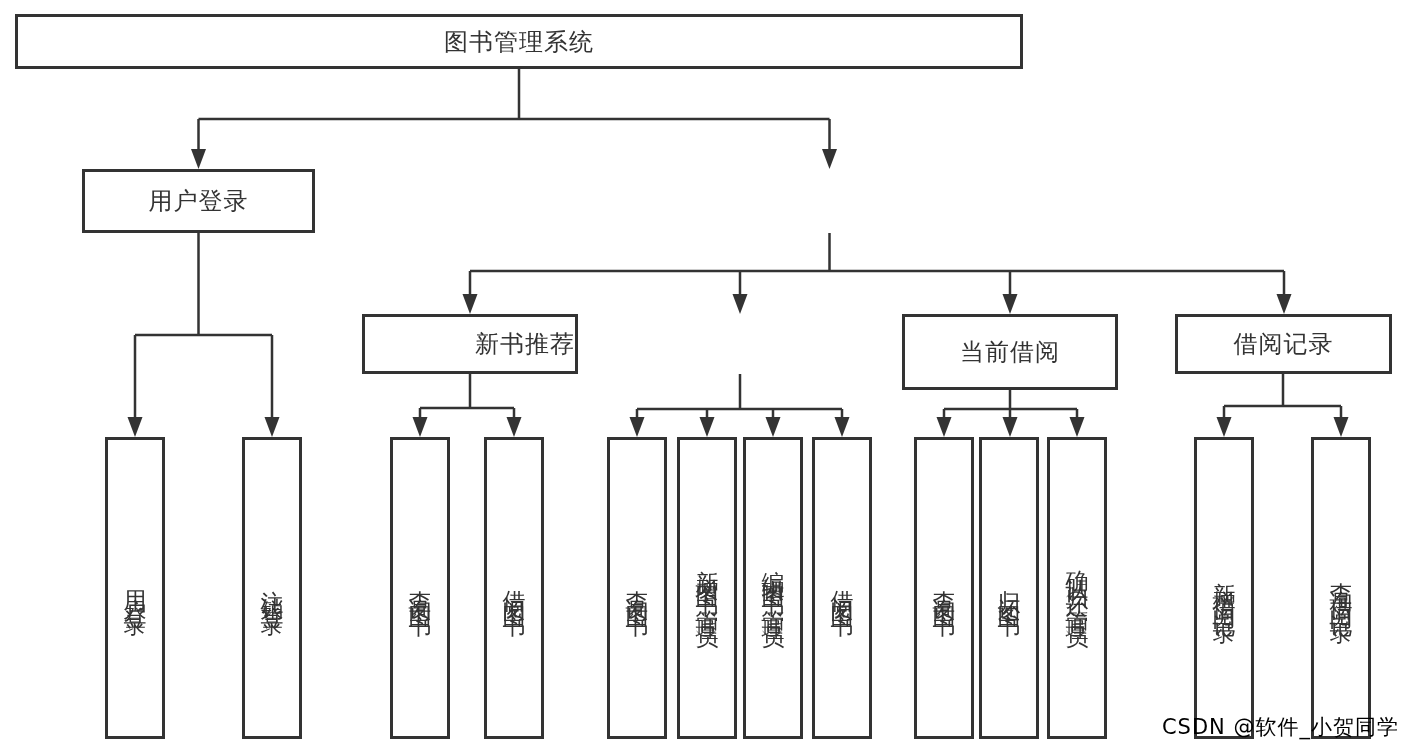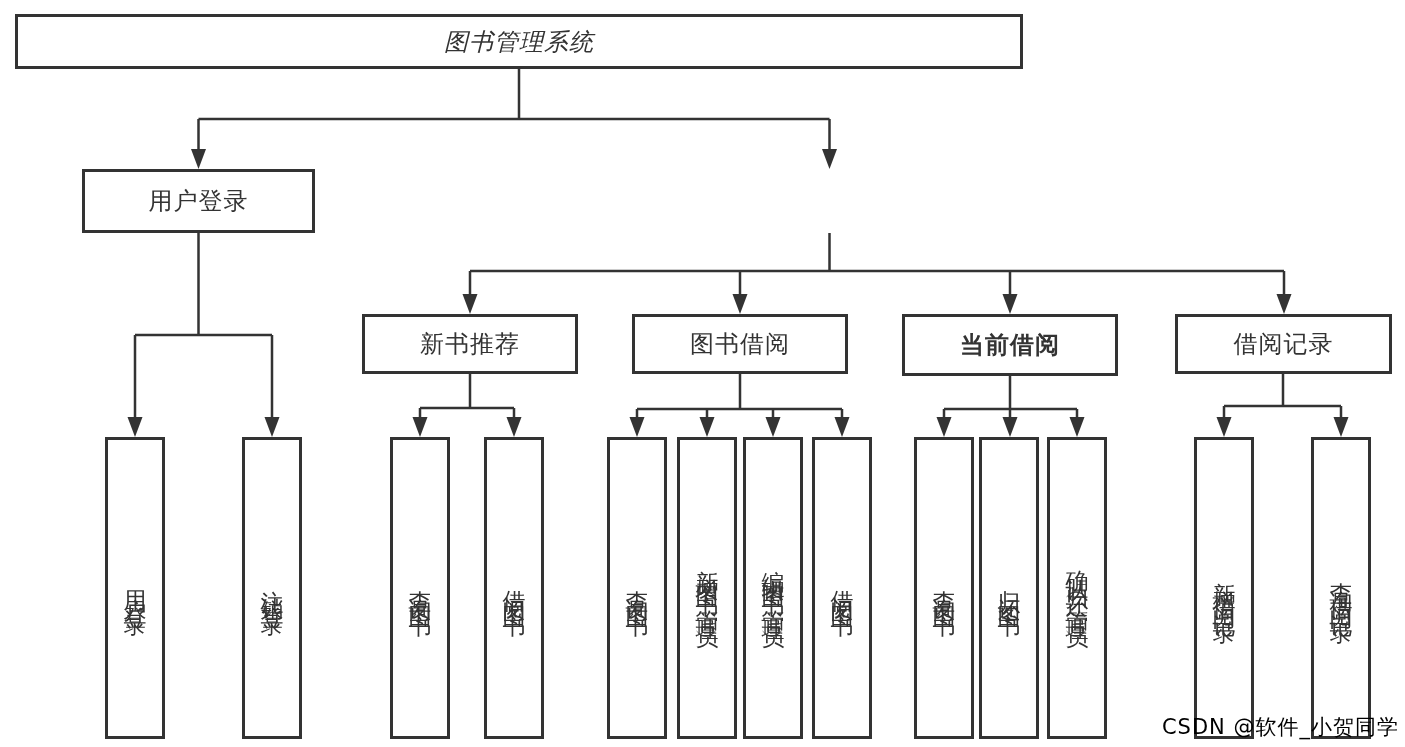--- a/index.html
+++ b/index.html
@@ -94,35 +94,32 @@
       <polygon points="1069.5,417 1084.5,417 1077,437" fill="#333333"></polygon>
     </g>
 
     <g>
       <path d="M1283 374 V406 M1224 406 H1341 M1224 406 V419 M1341 406 V419" fill="none" stroke="#333333" stroke-width="2.5"></path>
       <polygon points="1216.5,417 1231.5,417 1224,437" fill="#333333"></polygon>
       <polygon points="1333.5,417 1348.5,417 1341,437" fill="#333333"></polygon>
     </g>
   </svg>
 
-  <div class="box hbox" style="left:15px; top:14px; width:1008px; height:55px;font-style:italic;">
+  <div class="box hbox" style="left:15px; top:14px; width:1008px; height:55px;">
     <span>图书管理系统</span>
   </div>
 
   <div class="box hbox" style="left:82px; top:169px; width:233px; height:64px;">
     <span>用户登录</span>
   </div>
 
-  <div class="box hbox" style="left:362px; top:314px; width:216px; height:60px;">
+  <div class="box hbox" style="left:362px; top:314px; width:216px; height:60px;justify-content:flex-end;">
     <span>新书推荐</span>
   </div>
-  <div class="box hbox" style="left:632px; top:314px; width:216px; height:60px;">
-    <span>图书借阅</span>
-  </div>
-  <div class="box hbox" style="left:902px; top:314px; width:216px; height:62px;font-weight:bold;">
+  <div class="box hbox" style="left:902px; top:314px; width:216px; height:76px;">
     <span>当前借阅</span>
   </div>
   <div class="box hbox" style="left:1175px; top:314px; width:217px; height:60px;">
     <span>借阅记录</span>
   </div>
 
   <div class="box vbox" style="left:105px; top:437px; width:60px; height:302px;">
     <span>用户登录</span>
   </div>
   <div class="box vbox" style="left:242px; top:437px; width:60px; height:302px;">

